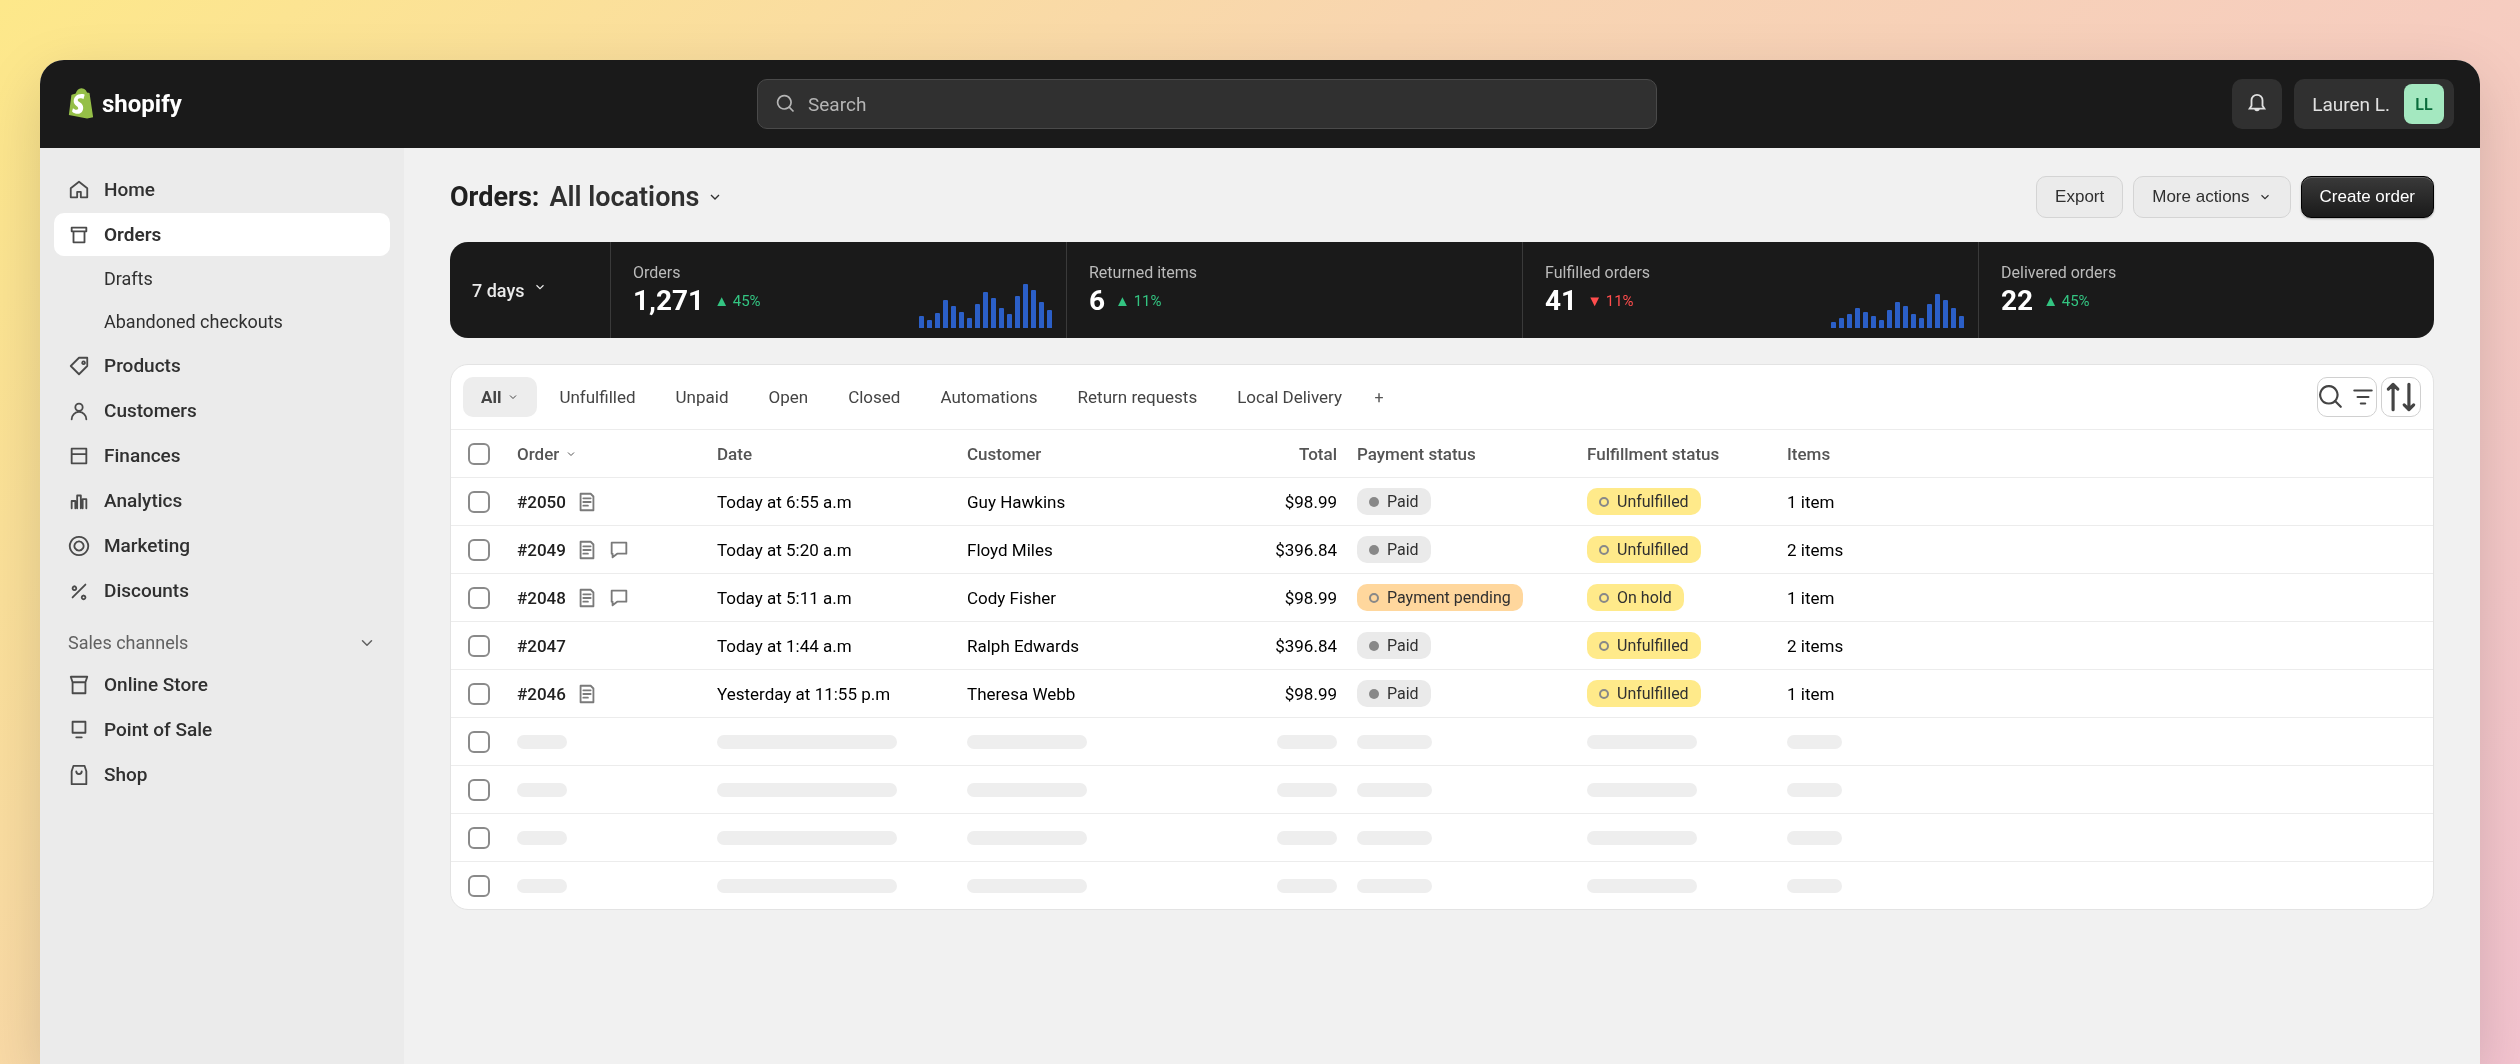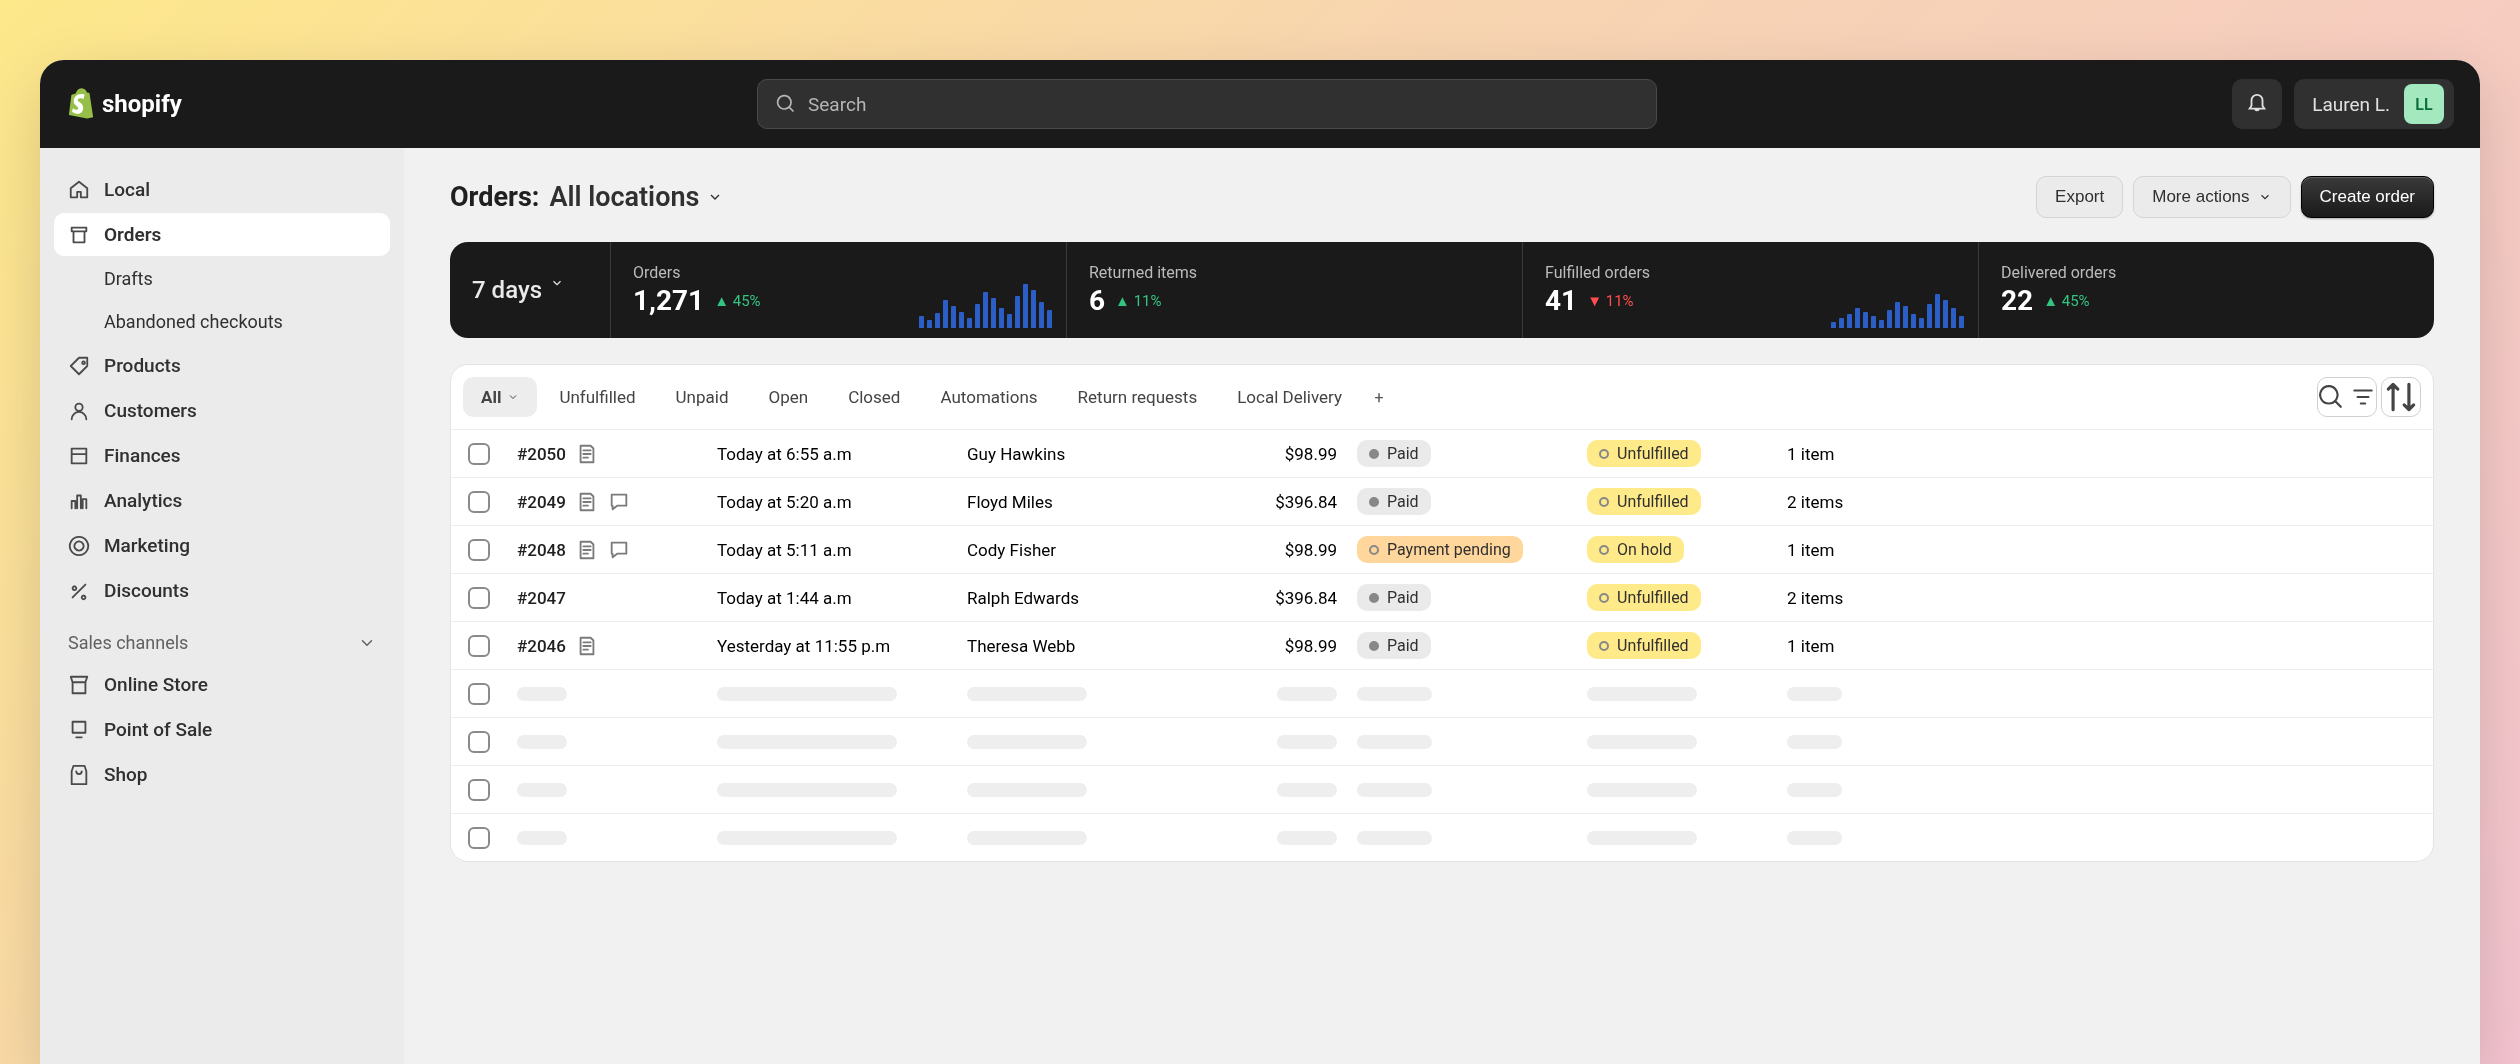--- a/index.html
+++ b/index.html
@@ -154,21 +154,21 @@
 }
 .stat-segment {
   border-left: 1px solid #3a3a3a;
   display: flex; align-items: center;
   padding: 0 22px;
   gap: 18px;
   flex: 1;
   position: relative;
 }
 .stat-segment:first-child { border-left: none; flex: 0 0 160px; }
-.stat-segment .period { color: #eaeaea; font-size: 24px; font-weight: 500; display: flex; gap: 8px; }
+.stat-segment .period { color: #eaeaea; font-size: 18px; font-weight: 500; display: flex; gap: 8px; }
 .stat-vals { display: flex; flex-direction: column; gap: 2px; color: #fff; }
 .stat-label { font-size: 16px; color: #bbb; }
 .stat-row { display: flex; align-items: center; gap: 10px; }
 .stat-num { font-size: 28px; font-weight: 700; }
 .delta { font-size: 15px; display: inline-flex; align-items: center; gap: 4px; }
 .delta.up { color: #33c481; }
 .delta.down { color: #ff4d4d; }
 .spark {
   position: absolute; right: 14px; bottom: 10px;
   display: flex; align-items: flex-end; gap: 3px;
@@ -279,21 +279,21 @@
     </div>
   </div>
 
   <div class="body">
 
     <nav class="sidebar" id="sidebar">
         <div class="nav-item">
           <svg viewBox="0 0 24 24" fill="none" stroke="currentColor" stroke-width="2" stroke-linecap="round" stroke-linejoin="round">
             <path d="M3 10 L12 3 L21 10 V20 H14 V14 H10 V20 H3 Z"></path>
           </svg>
-          <span>Local</span>
+          <span>Home</span>
         </div>
         <div class="nav-item active">
           <svg viewBox="0 0 24 24" fill="none" stroke="currentColor" stroke-width="2" stroke-linecap="round" stroke-linejoin="round">
             <path d="M4 4 H20 V8 H4 Z M6 8 H18 V20 H6 Z"></path>
           </svg>
           <span>Orders</span>
         </div>
         <div class="nav-item sub">
           <span>Drafts</span>
         </div>
@@ -505,20 +505,34 @@
               <svg viewBox="0 0 24 24" fill="none" stroke="currentColor" stroke-width="2" stroke-linecap="round" stroke-linejoin="round">
                 <path d="M4 6 H20 M7 12 H17 M10 18 H14"></path>
               </svg>
    </div>
    <div class="tool-icon-btn" style="min-width:40px">
      <svg viewBox="0 0 24 24" fill="none" stroke="currentColor" stroke-width="2" stroke-linecap="round" stroke-linejoin="round">
                 <path d="M7 4 L7 20 M7 4 L4 7 M7 4 L10 7 M17 20 L17 4 M17 20 L14 17 M17 20 L20 17"></path>
               </svg>
    </div>
           </div>
+        <div class="table-head" id="thead">
+            <div class="chk">
+              <div class="chk-box"></div>
+            </div>
+            <div class="order-sort">Order <svg viewBox="0 0 24 24" width="12" height="12" fill="none" stroke="currentColor" stroke-width="2">
+                <path d="M6 9 L12 15 L18 9"></path>
+              </svg></div>
+            <div>Date</div>
+            <div>Customer</div>
+            <div class="right">Total</div>
+            <div>Payment status</div>
+            <div>Fulfillment status</div>
+            <div>Items</div>
+          </div>
         <div id="tbody">
             <div class="table-row">
     <div class="chk">
                 <div class="chk-box"></div>
               </div>
     <div class="cell-order">
                 <span>#2050</span>
                 <span class="mini-icon">
                   <svg viewBox="0 0 24 24" fill="none" stroke="currentColor" stroke-width="2" stroke-linecap="round" stroke-linejoin="round">
                     <path d="M5 3 H16 L19 6 V21 H5 Z M8 8 H16 M8 12 H16 M8 16 H13"></path>

